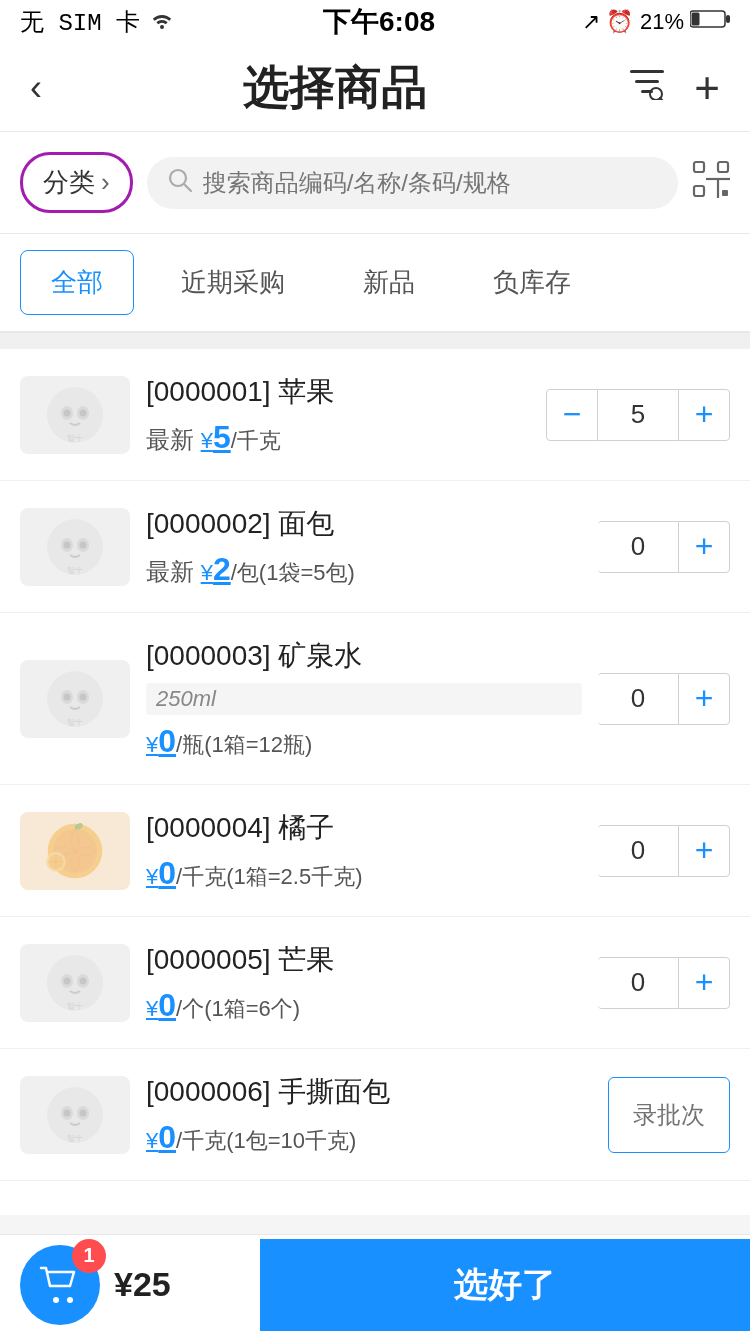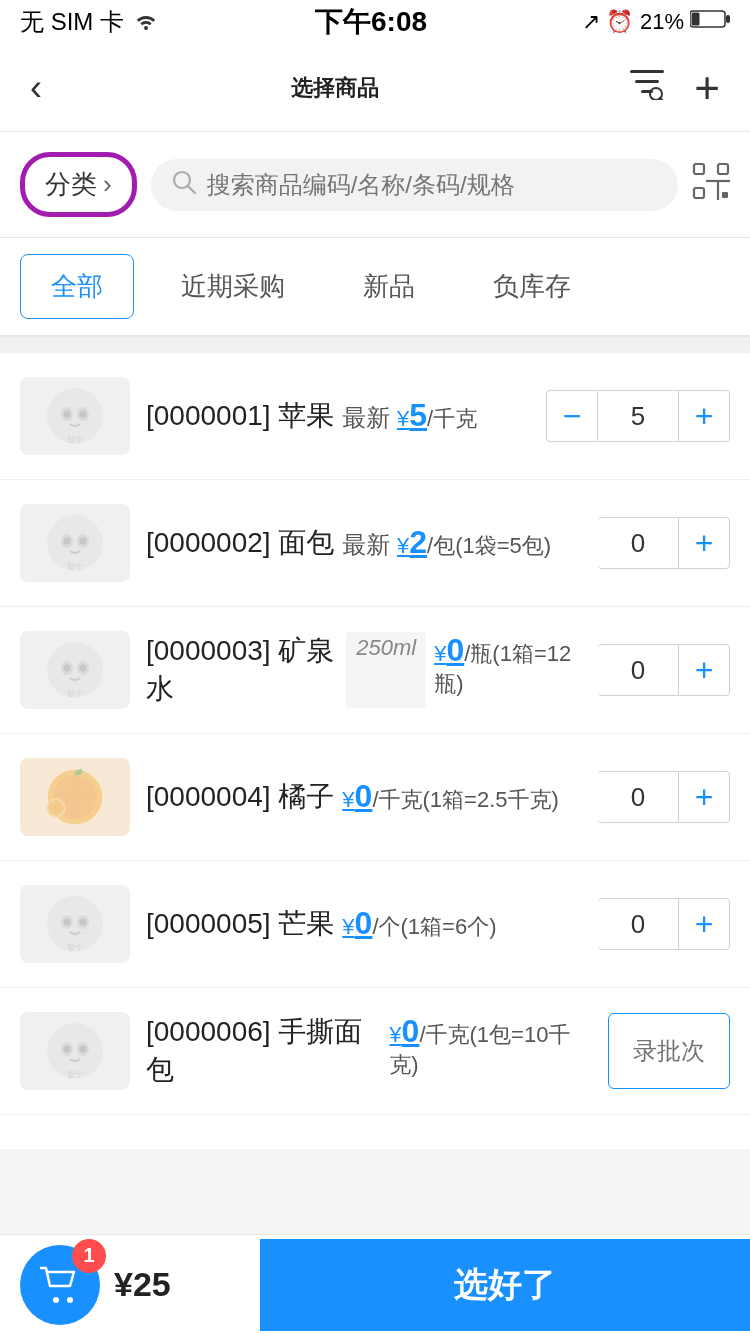--- a/index.html
+++ b/index.html
@@ -17,41 +17,41 @@
     .status-bar {
       height: 44px;
       background: #fff;
       display: flex;
       align-items: center;
       justify-content: space-between;
       padding: 0 20px;
       font-size: 24px;
       font-weight: 500;
     }
-    .status-left { display: flex; align-items: center; gap: 8px; }
+    .status-left { display: flex; align-items: center; gap: 8px; font-family: Liberation Mono, monospace; }
     .status-center { font-size: 28px; font-weight: 600; }
     .status-right { display: flex; align-items: center; gap: 6px; font-size: 22px; }
 
     
     .nav-bar {
       height: 88px;
       background: #fff;
       display: flex;
       align-items: center;
       justify-content: space-between;
       padding: 0 30px;
       border-bottom: 1px solid #e8e8e8;
     }
     .nav-back {
       font-size: 36px;
       color: #333;
       cursor: pointer;
     }
     .nav-title {
-      font-size: 22px;
+      font-size: 46px;
       font-weight: 600;
       color: #222;
     }
     .nav-right {
       display: flex;
       align-items: center;
       gap: 28px;
     }
     .nav-filter-icon, .nav-add-icon {
       font-size: 36px;
@@ -64,21 +64,21 @@
       background: #fff;
       padding: 20px 20px;
       display: flex;
       align-items: center;
       gap: 14px;
       border-bottom: 1px solid #e8e8e8;
     }
     .category-btn {
       display: flex;
       align-items: center;
-      border: 5px solid #a21caf;
+      border: 3px solid #a21caf;
       border-radius: 30px;
       padding: 10px 20px;
       font-size: 26px;
       color: #333;
       background: #fff;
       white-space: nowrap;
       cursor: pointer;
     }
     .category-btn span.arrow {
       color: #666;
@@ -165,21 +165,21 @@
       height: 60px;
       opacity: 0.4;
     }
     .product-thumb.has-image {
       background: #f7e9d5;
     }
 
     .product-info {
       flex: 1;
       display: flex;
-      flex-direction: row;
+      flex-direction: column;
       gap: 8px;
     }
     .product-name {
       font-size: 28px;
       font-weight: 500;
       color: #222;
     }
     .product-spec {
       font-size: 22px;
       color: #888;

